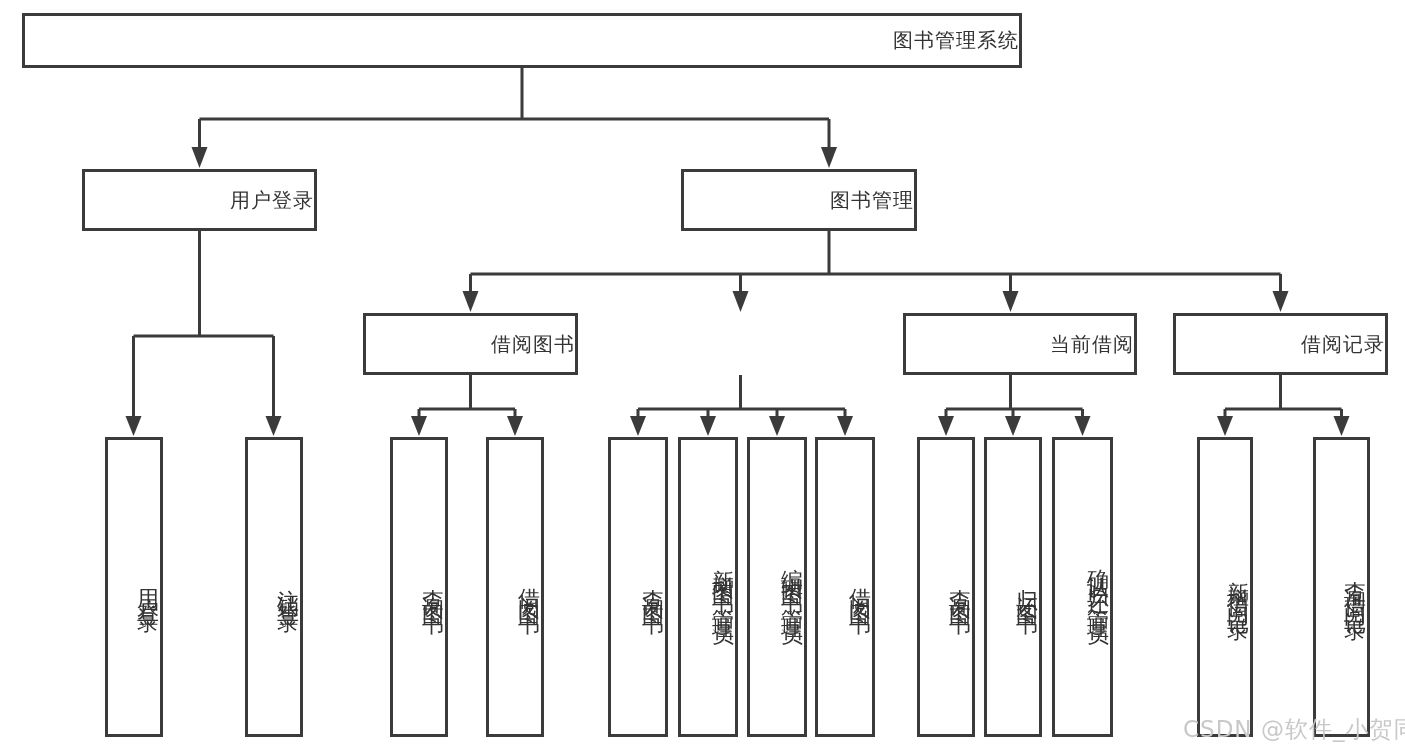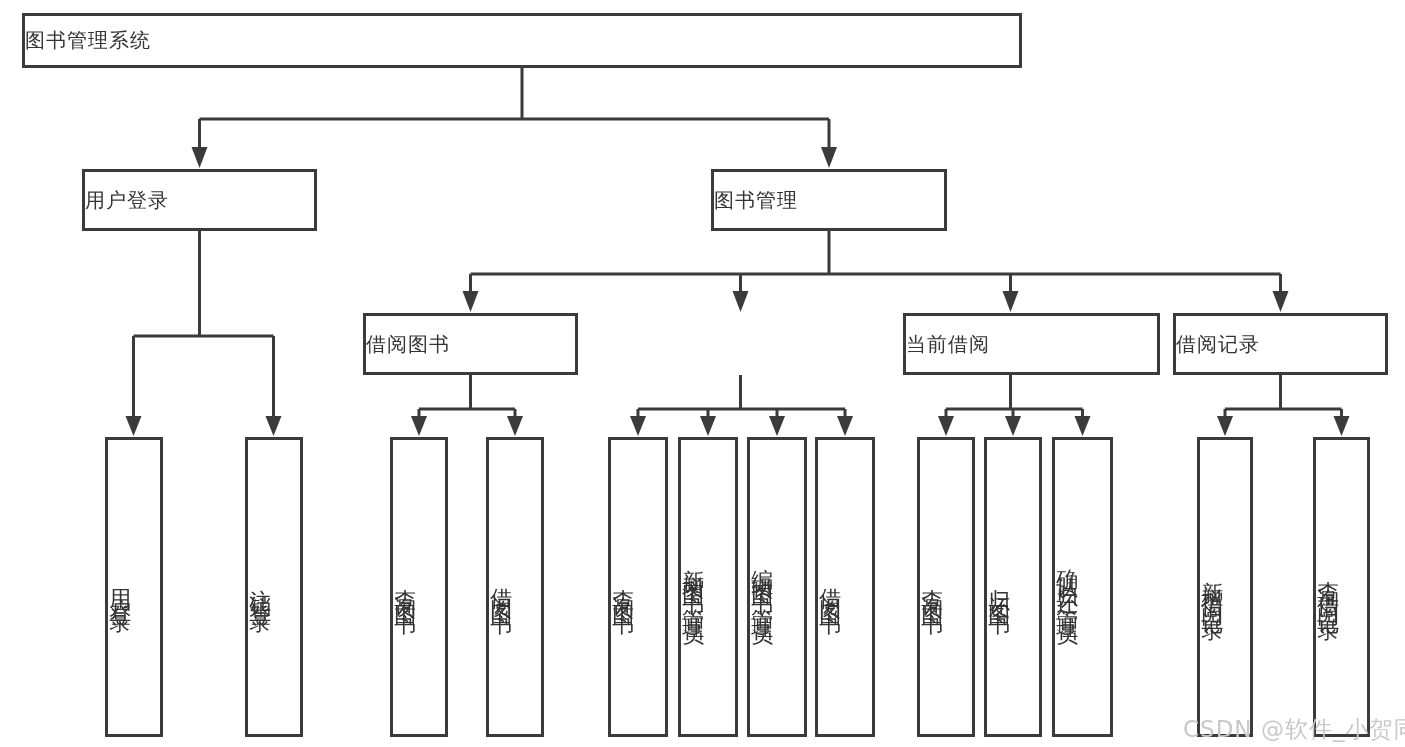--- a/index.html
+++ b/index.html
@@ -34,21 +34,21 @@
     fill: var(--line);
     stroke: none;
   }
   .node {
     position: absolute;
     box-sizing: border-box;
     background: #fff;
     border: 3px solid var(--line);
     display: flex;
     align-items: center;
-    justify-content: flex-start;
+    justify-content: flex-end;
     color: var(--text);
   }
   .hnode { font-size: 20px; letter-spacing: 1px; }
   .vnode { top: 437px; height: 300px; }
   .vnode span {
     writing-mode: vertical-rl;
     text-orientation: mixed;
     font-size: 22px;
     letter-spacing: 8px;
     line-height: 1.1;
@@ -106,28 +106,28 @@
     <polygon points="1333.5,416 1349.5,416 1341.5,436"></polygon>
   </svg>
 
   <div class="node hnode" style="left:22px;top:13px;width:1000px;height:55px">
     <span>图书管理系统</span>
   </div>
 
   <div class="node hnode" style="left:82px;top:169px;width:235px;height:62px">
     <span>用户登录</span>
   </div>
-  <div class="node hnode" style="left:711px;top:169px;width:236px;height:62px">
+  <div class="node hnode" style="left:681px;top:169px;width:236px;height:62px">
     <span>图书管理</span>
   </div>
 
   <div class="node hnode" style="left:363px;top:313px;width:215px;height:62px">
     <span>借阅图书</span>
   </div>
-  <div class="node hnode" style="left:903px;top:313px;width:257px;height:62px">
+  <div class="node hnode" style="left:903px;top:313px;width:234px;height:62px">
     <span>当前借阅</span>
   </div>
   <div class="node hnode" style="left:1173px;top:313px;width:215px;height:62px">
     <span>借阅记录</span>
   </div>
 
   <div class="node vnode" style="left:105px;width:58px">
     <span>用户登录</span>
   </div>
   <div class="node vnode" style="left:245px;width:58px">

